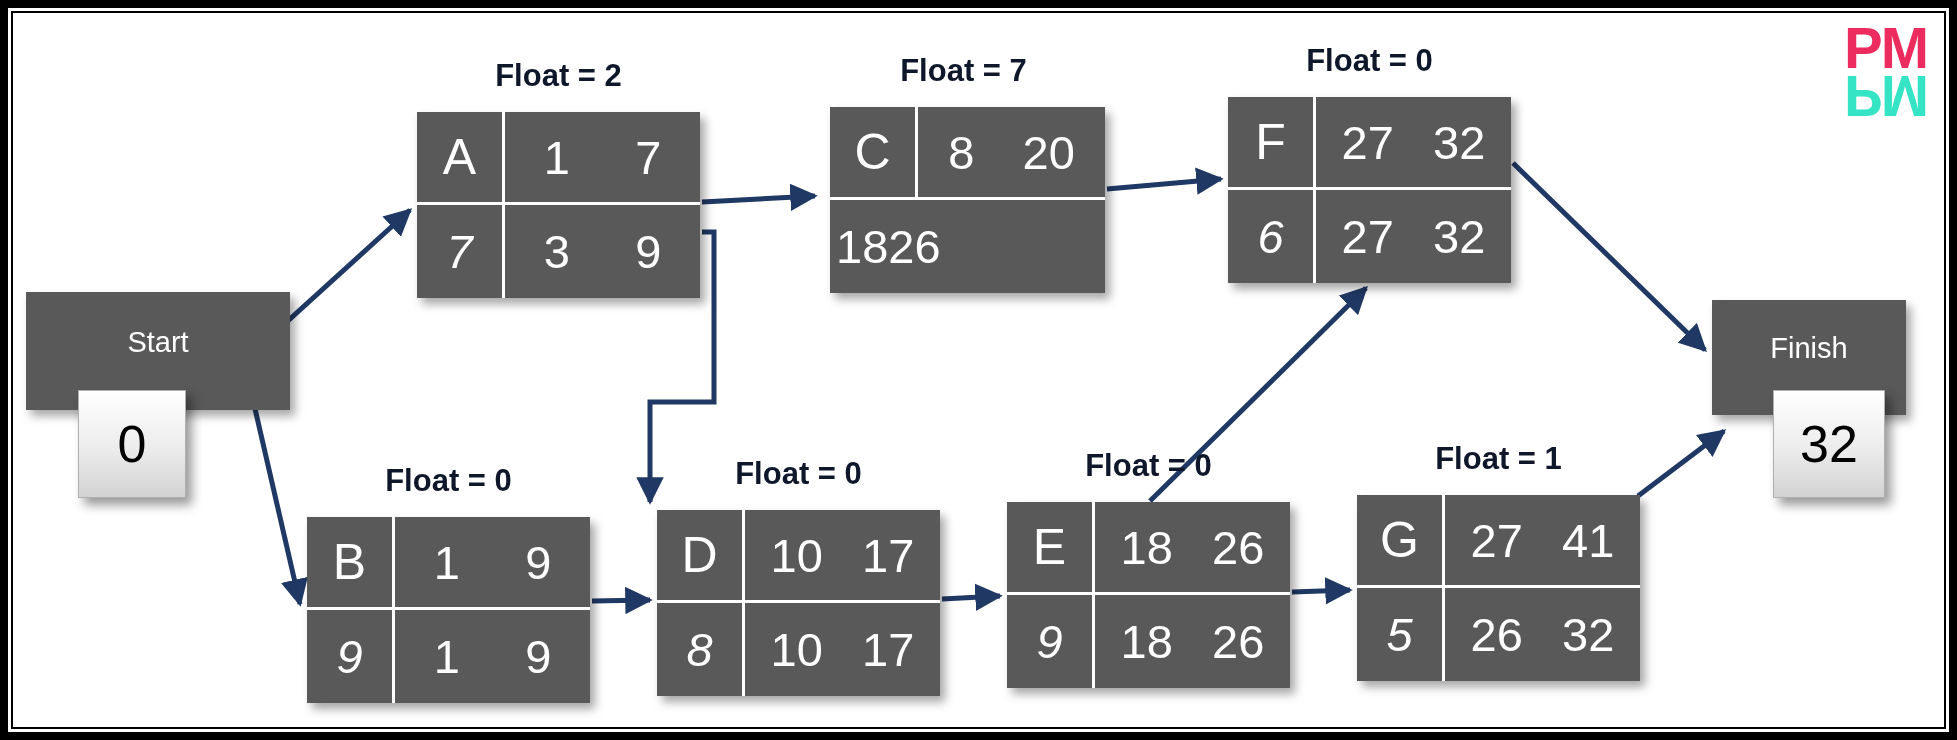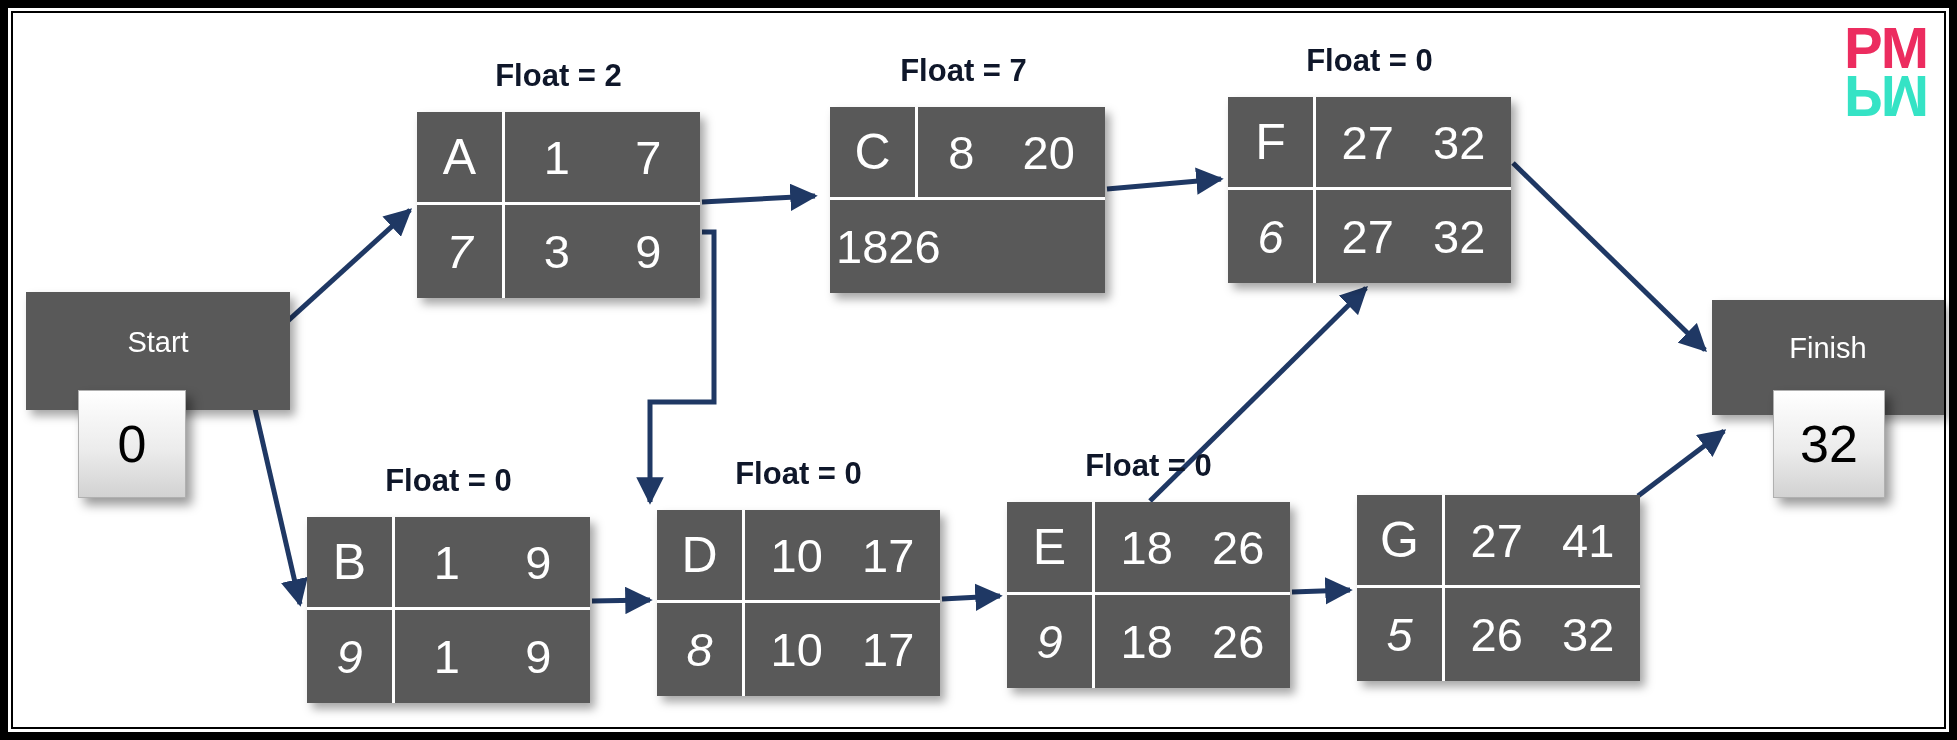--- a/index.html
+++ b/index.html
@@ -114,21 +114,21 @@
     <path class="arrow" d="M 1638 496 L 1724 431" marker-end="url(#ah)"></path>
   </svg>
 
   <div class="terminal-box" style="left:12px; top:292px; width:264px; height:118px;margin-left:14px;">
     <span>Start</span>
   </div>
   <div class="value-box" style="left:78px; top:390px; width:108px; height:108px;">
     <span>0</span>
   </div>
 
-  <div class="terminal-box" style="left:1712px; top:300px; width:232px; height:115px;">
+  <div class="terminal-box" style="left:1712px; top:300px; width:194px; height:115px;">
     <span>Finish</span>
   </div>
   <div class="value-box" style="left:1773px; top:390px; width:112px; height:108px;">
     <span>32</span>
   </div>
 
   <div class="node" style="left:417px; top:112px;">
     <div class="float-label">Float = 2</div>
     <div class="node-box">
       <div class="cell tl">A</div>
@@ -217,20 +217,21 @@
       </div>
       <div class="cell bl">9</div>
       <div class="cell br pair">
         <span>18</span>
         <span>26</span>
       </div>
     </div>
   </div>
 
   <div class="node" style="left:1357px; top:495px;">
+    <div class="float-label">Float = 1</div>
     <div class="node-box">
       <div class="cell tl">G</div>
       <div class="cell tr pair">
         <span>27</span>
         <span>41</span>
       </div>
       <div class="cell bl">5</div>
       <div class="cell br pair">
         <span>26</span>
         <span>32</span>

